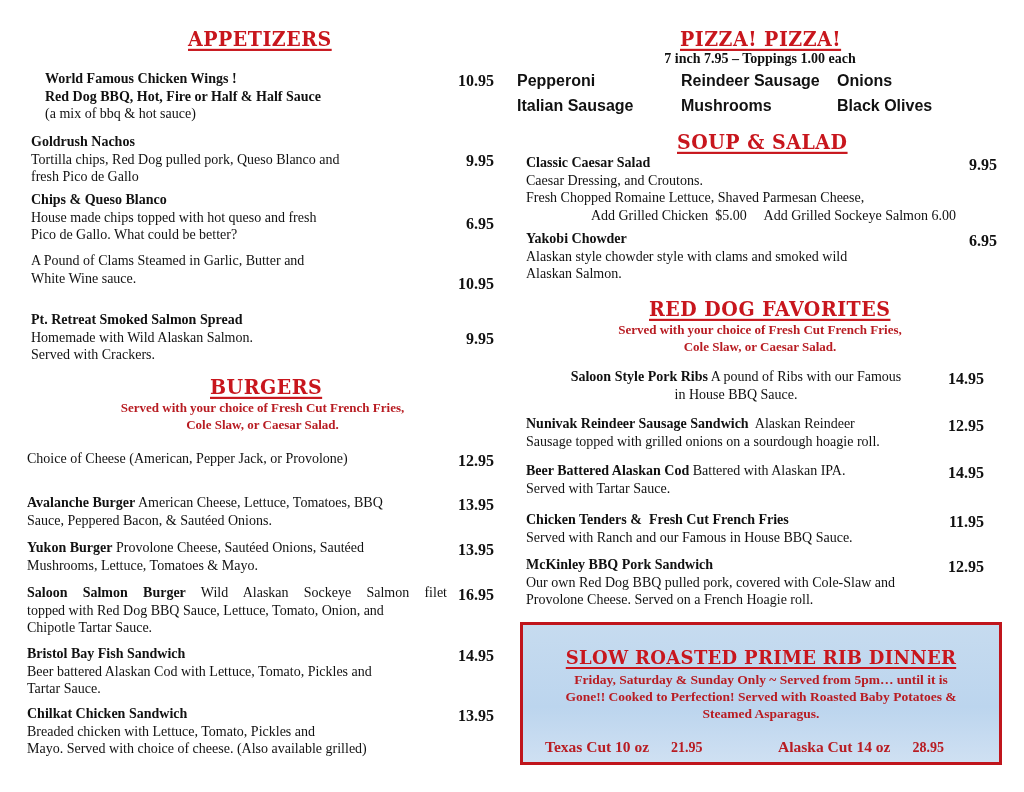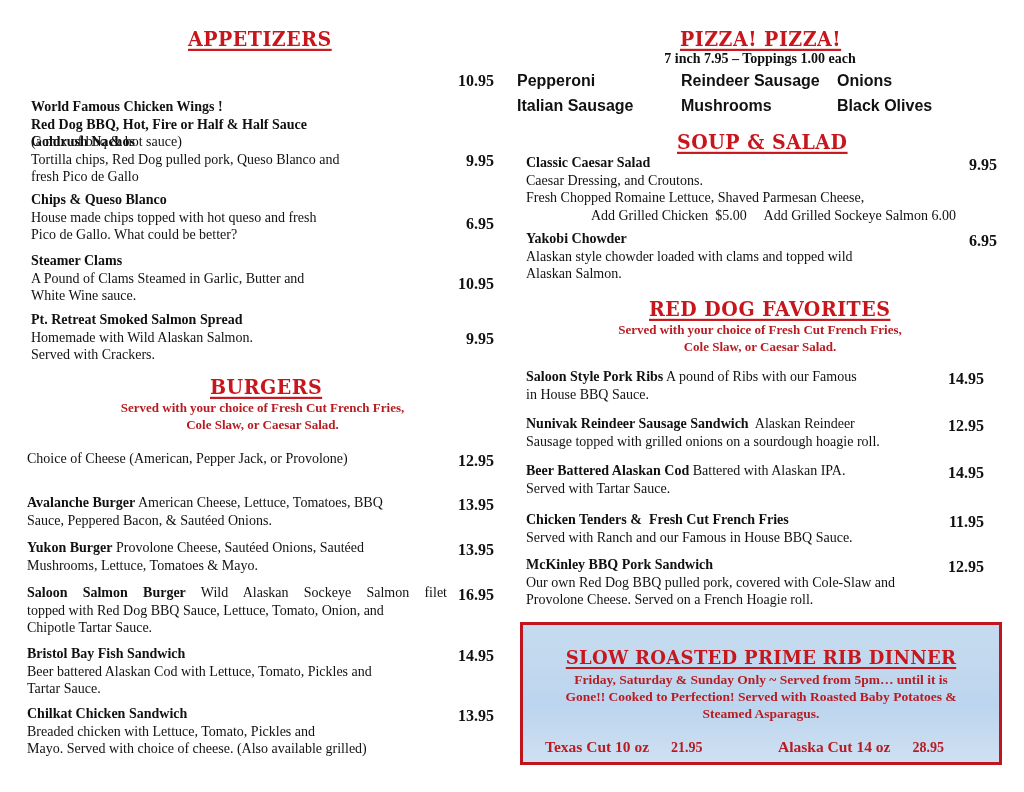--- a/index.html
+++ b/index.html
@@ -94,21 +94,21 @@
   }
   .prime-price .amt { font-size: 14px; margin-left: 22px; }
 </style>
 </head>
 <body>
 
 <div>
 
   <div class="sec-title" style="left:188px; top:27px;">APPETIZERS</div>
 
-  <div class="item" style="left:31px; top:70px; width:420px;margin-top:28px;">
+  <div class="item" style="left:45px; top:70px; width:420px;">
     <div class="nm">World Famous Chicken Wings !</div>
     <div class="bold-desc">Red Dog BBQ, Hot, Fire or Half &amp; Half Sauce</div>
     <div class="ds">(a mix of bbq &amp; hot sauce)</div>
   </div>
   <div class="price" style="left:434px; top:72px;">10.95</div>
 
   <div class="item" style="left:31px; top:133px; width:420px;">
     <div class="nm">Goldrush Nachos</div>
     <div class="ds">Tortilla chips, Red Dog pulled pork, Queso Blanco and</div>
     <div class="ds">fresh Pico de Gallo</div>
@@ -116,21 +116,20 @@
   <div class="price" style="left:434px; top:152px;">9.95</div>
 
   <div class="item" style="left:31px; top:191px; width:420px;">
     <div class="nm">Chips &amp; Queso Blanco</div>
     <div class="ds">House made chips topped with hot queso and fresh</div>
     <div class="ds">Pico de Gallo. What could be better?</div>
   </div>
   <div class="price" style="left:434px; top:215px;">6.95</div>
 
   <div class="item" style="left:31px; top:252px; width:420px;">
-    <div class="nm">Steamer Clams</div>
     <div class="ds">A Pound of Clams Steamed in Garlic, Butter and</div>
     <div class="ds">White Wine sauce.</div>
   </div>
   <div class="price" style="left:434px; top:275px;">10.95</div>
 
   <div class="item" style="left:31px; top:311px; width:420px;">
     <div class="nm">Pt. Retreat Smoked Salmon Spread</div>
     <div class="ds">Homemade with Wild Alaskan Salmon.</div>
     <div class="ds">Served with Crackers.</div>
   </div>
@@ -198,32 +197,32 @@
   <div class="item" style="left:526px; top:154px; width:430px;">
     <div class="nm">Classic Caesar Salad</div>
     <div class="ds">Caesar Dressing, and Croutons.</div>
     <div class="ds">Fresh Chopped Romaine Lettuce, Shaved Parmesan Cheese,</div>
     <div class="ds" style="white-space:pre;text-align:right;">Add Grilled Chicken  $5.00     Add Grilled Sockeye Salmon 6.00</div>
   </div>
   <div class="price" style="left:937px; top:156px;">9.95</div>
 
   <div class="item" style="left:526px; top:230px; width:430px;">
     <div class="nm">Yakobi Chowder</div>
-    <div class="ds">Alaskan style chowder loaded with clams and topped wild</div>
+    <div class="ds">Alaskan style chowder style with clams and smoked wild</div>
     <div class="ds">Alaskan Salmon.</div>
   </div>
   <div class="price" style="left:937px; top:232px;">6.95</div>
 
   <div class="sec-title" style="left:649px; top:297px;">RED DOG FAVORITES</div>
   <div class="sec-sub" style="left:540px; top:321px; width:440px;">
     <div>Served with your choice of Fresh Cut French Fries,</div>
     <div>Cole Slaw, or Caesar Salad.</div>
   </div>
 
-  <div class="item" style="left:526px; top:368px; width:420px;">
+  <div class="item" style="left:526px; top:368px; width:420px;text-align:center;">
     <div><span class="nm">Saloon Style Pork Ribs</span><span class="ds"> A pound of Ribs with our Famous</span></div>
     <div class="ds">in House BBQ Sauce.</div>
   </div>
   <div class="price" style="left:924px; top:370px;">14.95</div>
 
   <div class="item" style="left:526px; top:415px; width:420px;">
     <div style="white-space:pre;"><span class="nm">Nunivak Reindeer Sausage Sandwich</span><span class="ds">  Alaskan Reindeer</span></div>
     <div class="ds">Sausage topped with grilled onions on a sourdough hoagie roll.</div>
   </div>
   <div class="price" style="left:924px; top:417px;">12.95</div>

